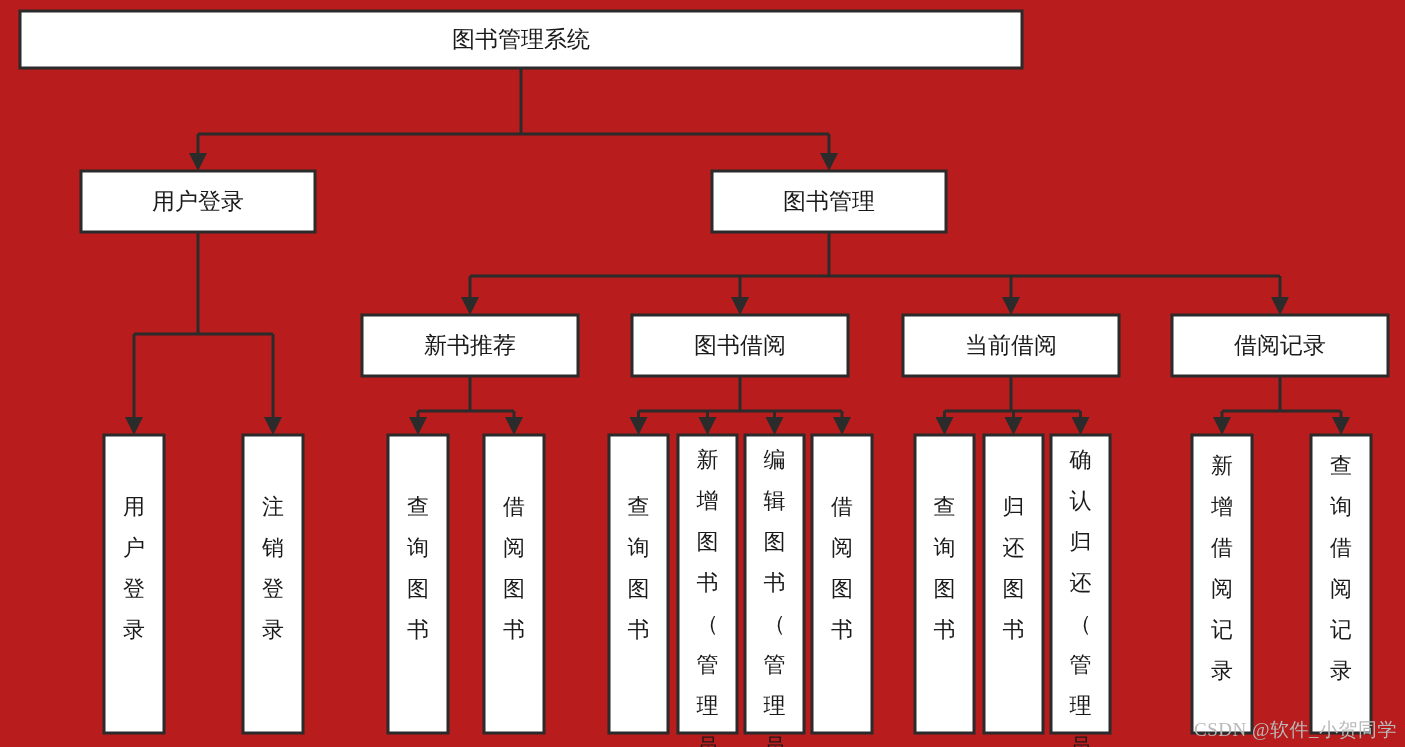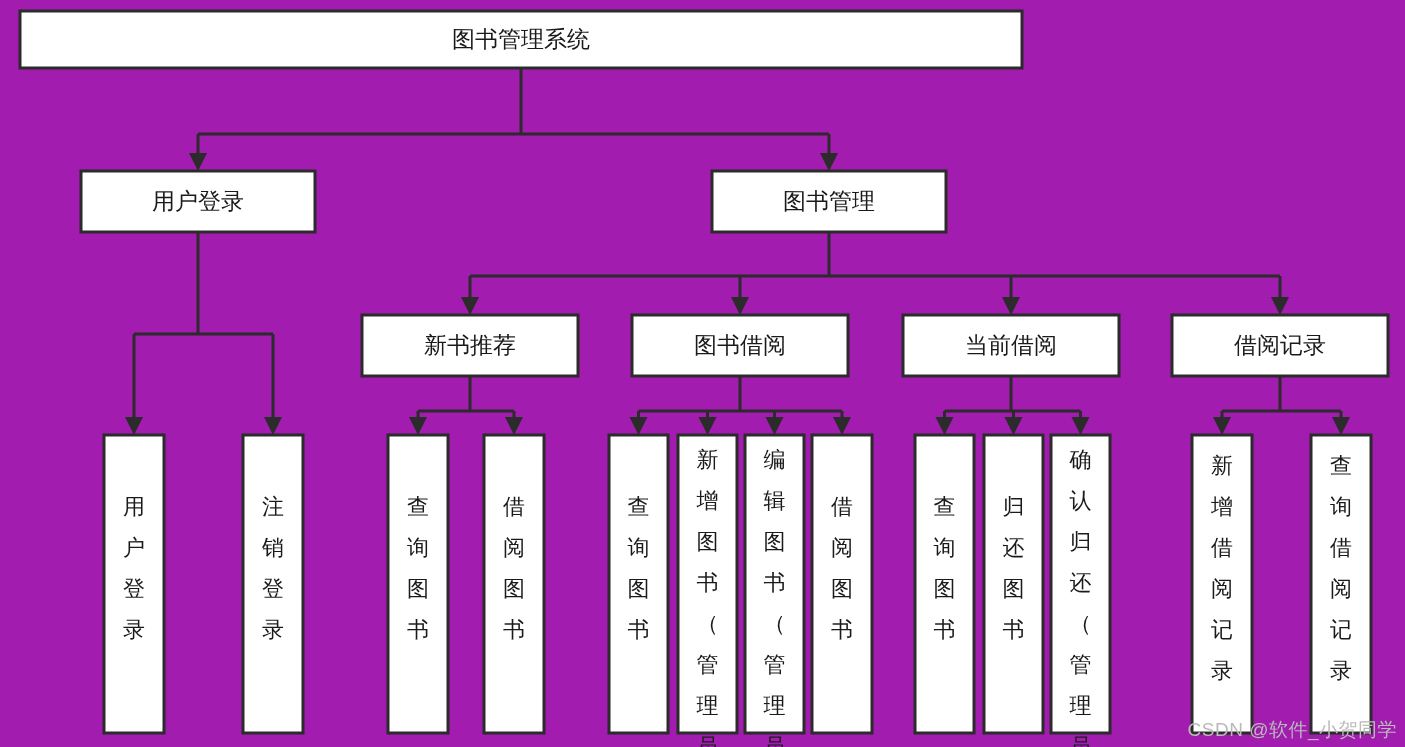--- a/index.html
+++ b/index.html
@@ -11,21 +11,21 @@
   body {
     width: 1405px;
     height: 747px;
     overflow: hidden;
     font-family: "DejaVu Sans", "Liberation Sans", sans-serif;
   }
   #diagram-root {
     position: relative;
     width: 1405px;
     height: 747px;
-    background: #a21caf;
+    background: #b91c1c;
   }
   svg#flowchart {
     display: block;
     width: 1405px;
     height: 747px;
   }
   .node-box {
     fill: #ffffff;
     stroke: #2b2b2b;
     stroke-width: 3;
@@ -48,21 +48,21 @@
     stroke-linecap: butt;
   }
   .arrow-head {
     fill: #2b2b2b;
     stroke: none;
   }
   .watermark {
     position: absolute;
     right: 8px;
     bottom: 4px;
-    font-family: Liberation Sans, sans-serif;
+    font-family: Liberation Serif, serif;
     font-size: 19px;
     color: #b9b9b9;
     letter-spacing: 0.5px;
     white-space: nowrap;
     user-select: none;
   }
 </style>
 </head>
 <body>
 

